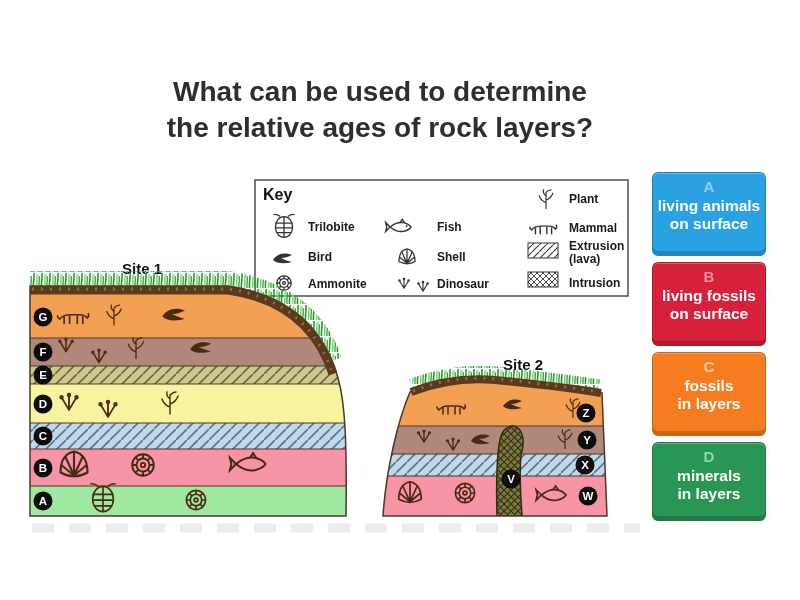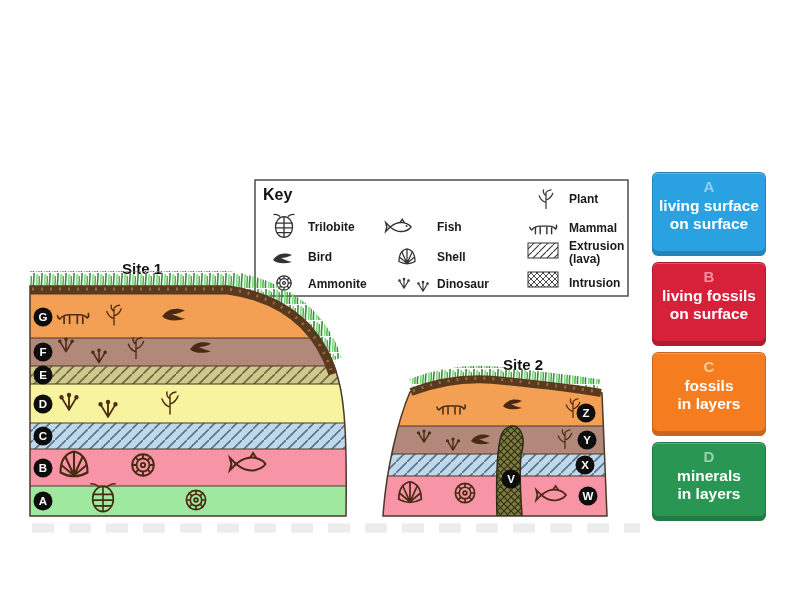--- a/index.html
+++ b/index.html
@@ -19,20 +19,24 @@
   .answer.a{top:172px;height:84px;}
   .answer.b{top:262px;height:84px;}
   .answer.c{top:352px;height:84px;}
   .answer.d{top:442px;height:79px;}
 </style>
 </head>
 <body>
 
 <div class="stage">
 
+  <div class="question">
+    <span>What can be used to determine</span>
+    <span>the relative ages of rock layers?</span>
+  </div>
 
   <svg class="diagram" width="800" height="600" viewBox="0 0 800 600">
     <defs>
       <pattern id="diagOlive" patternUnits="userSpaceOnUse" width="11" height="11">
         <path d="M0,11 L11,0" stroke="#6A6840" stroke-width="1.6" fill="none"></path>
       </pattern>
       <pattern id="diagBlue" patternUnits="userSpaceOnUse" width="11" height="11">
         <path d="M0,11 L11,0" stroke="#55748C" stroke-width="1.6" fill="none"></path>
       </pattern>
       <pattern id="diagKey" patternUnits="userSpaceOnUse" width="7" height="7">
@@ -230,21 +234,21 @@
           <text class="svgt" x="511" y="483" fill="#fff" text-anchor="middle">V</text>
       </g>
     </g>
 
     <line x1="32" y1="528" x2="640" y2="528" stroke="#ECECEC" stroke-width="9" stroke-dasharray="22 15"></line>
   </svg>
 
   <div class="answer a" style="background: rgb(42, 162, 226);">
     <span class="letter" style="color: rgb(147, 207, 240);">A</span>
     <span class="label">
-      <span>living surface</span><br>
+      <span>living animals</span><br>
       <span>on surface</span>
     </span>
   </div>
   <div class="answer b" style="background: rgb(215, 32, 58);">
     <span class="letter" style="color: rgb(237, 147, 160);">B</span>
     <span class="label">
       <span>living fossils</span><br>
       <span>on surface</span>
     </span>
   </div>

